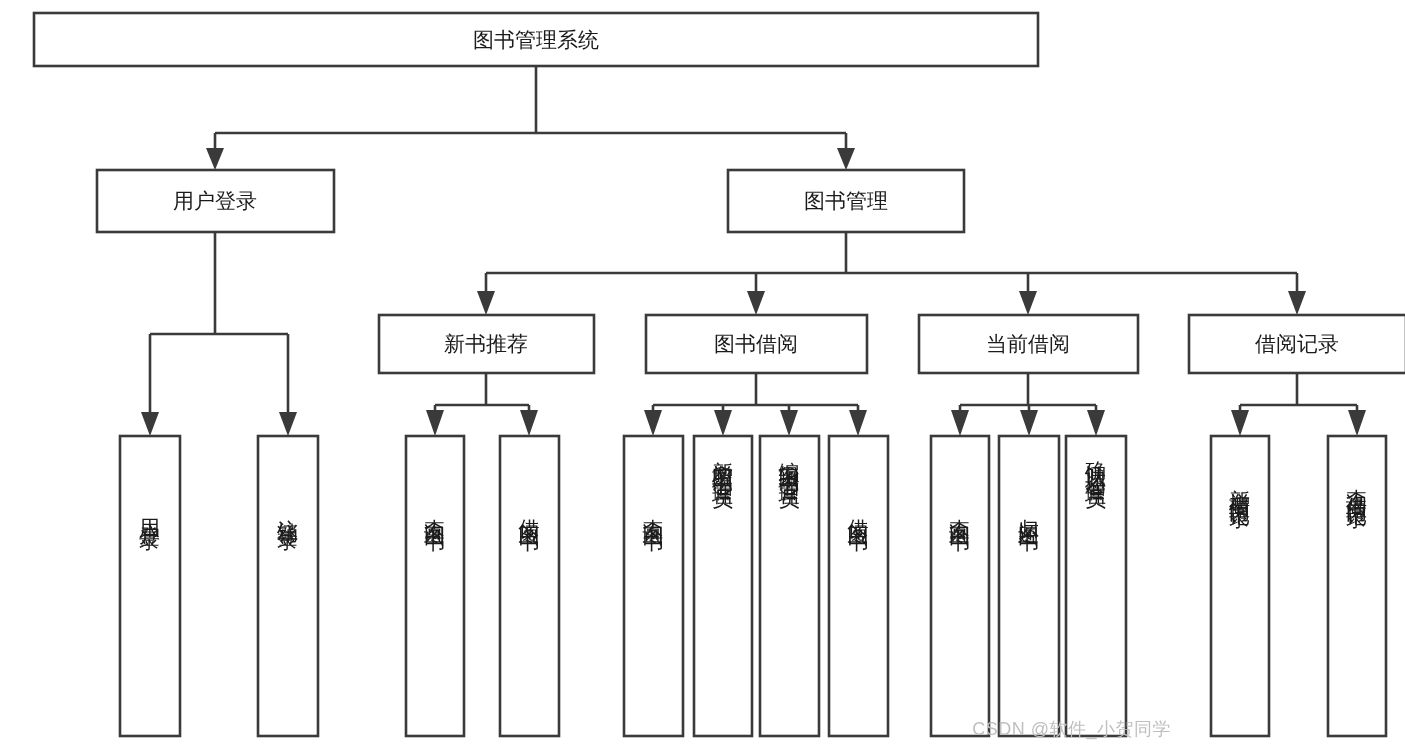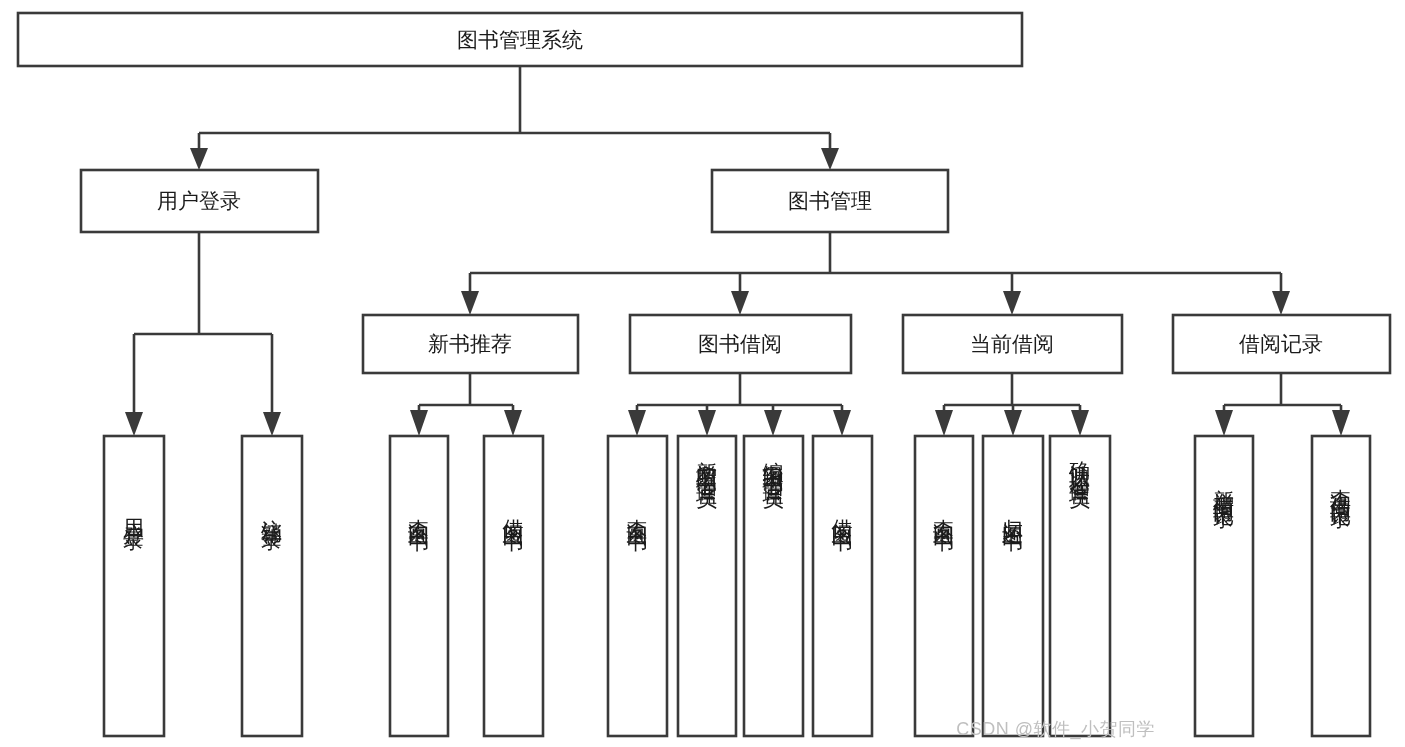--- a/index.html
+++ b/index.html
@@ -9,21 +9,21 @@
   }
   body {
     width: 1405px;
     height: 747px;
     font-family: "Liberation Sans", "DejaVu Sans", sans-serif;
     overflow: hidden;
     position: relative;
   }
   #diagram-root {
     position: absolute;
-    left: 0;
+    left: 16px;
     top: 0;
     width: 1163px;
     height: 747px;
   }
   svg.diagram {
     display: block;
     width: 1405px;
     height: 747px;
   }
   .node-rect {

